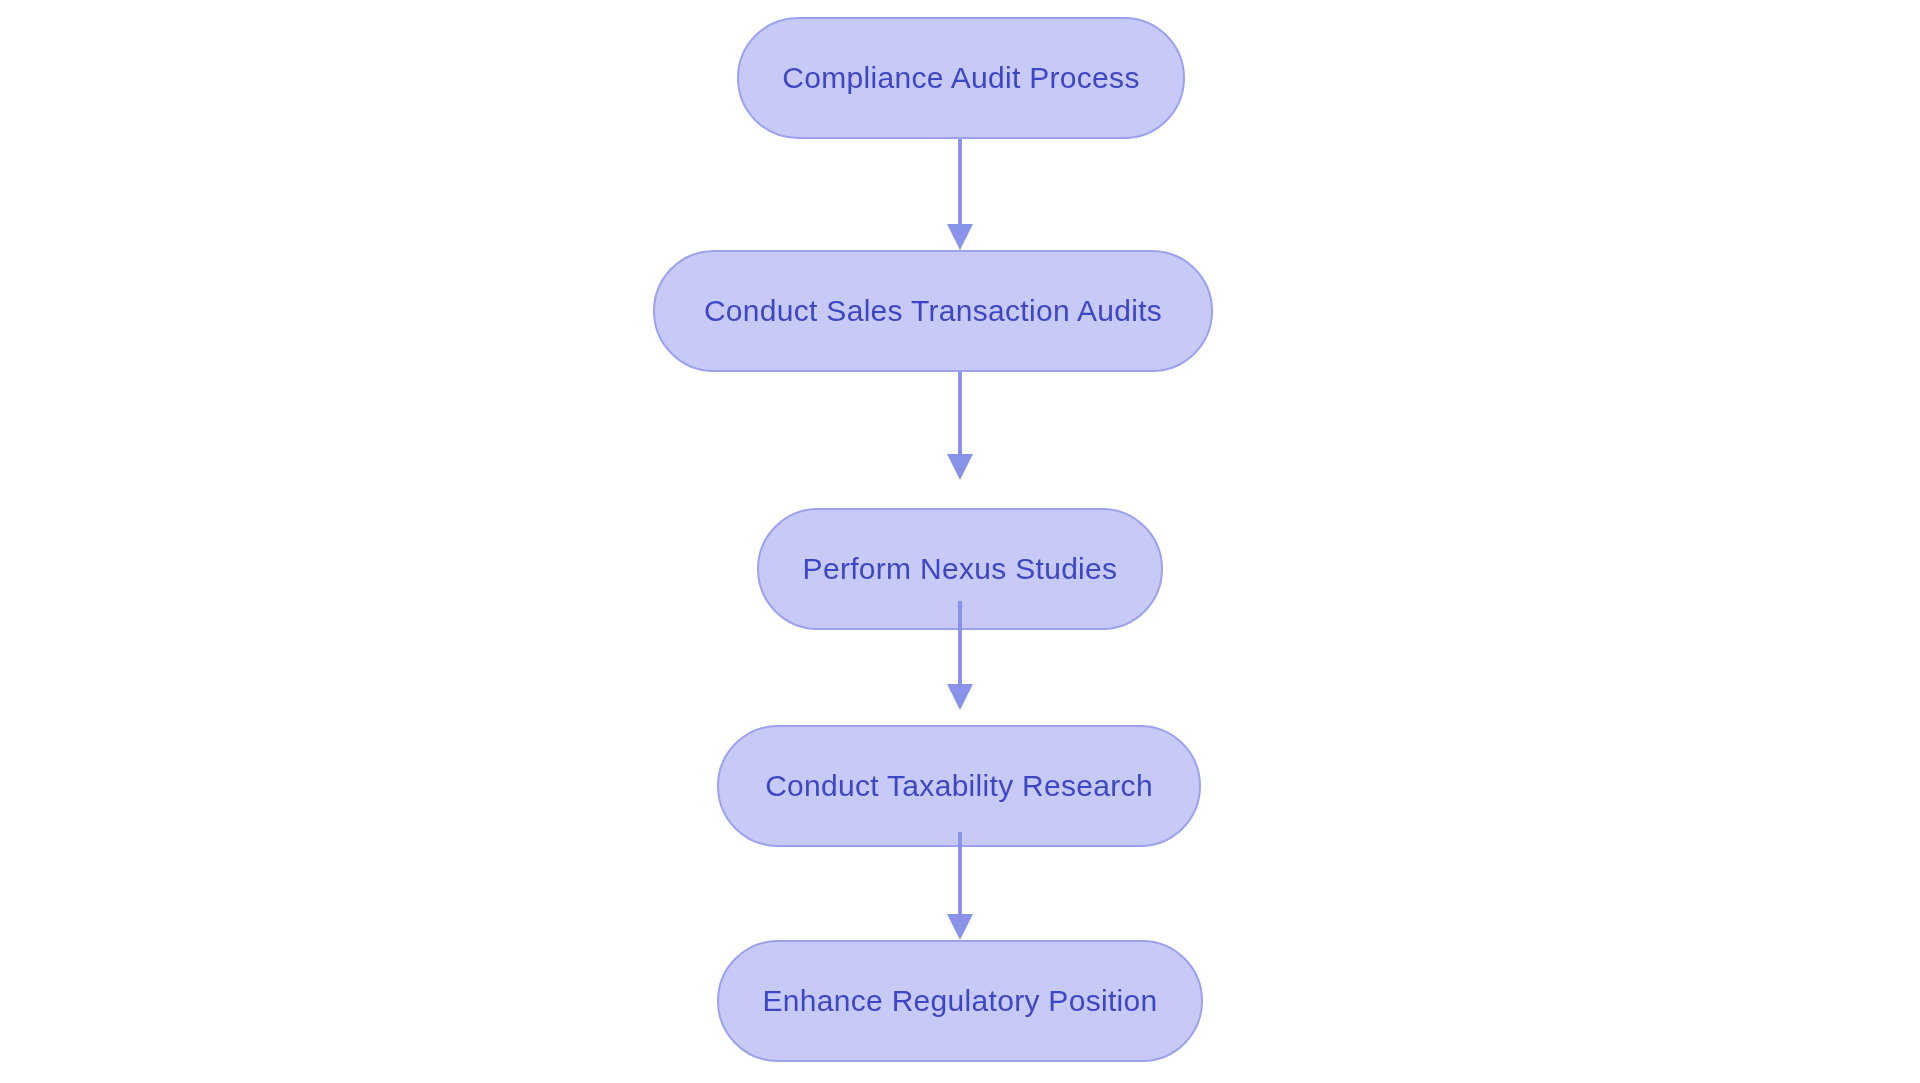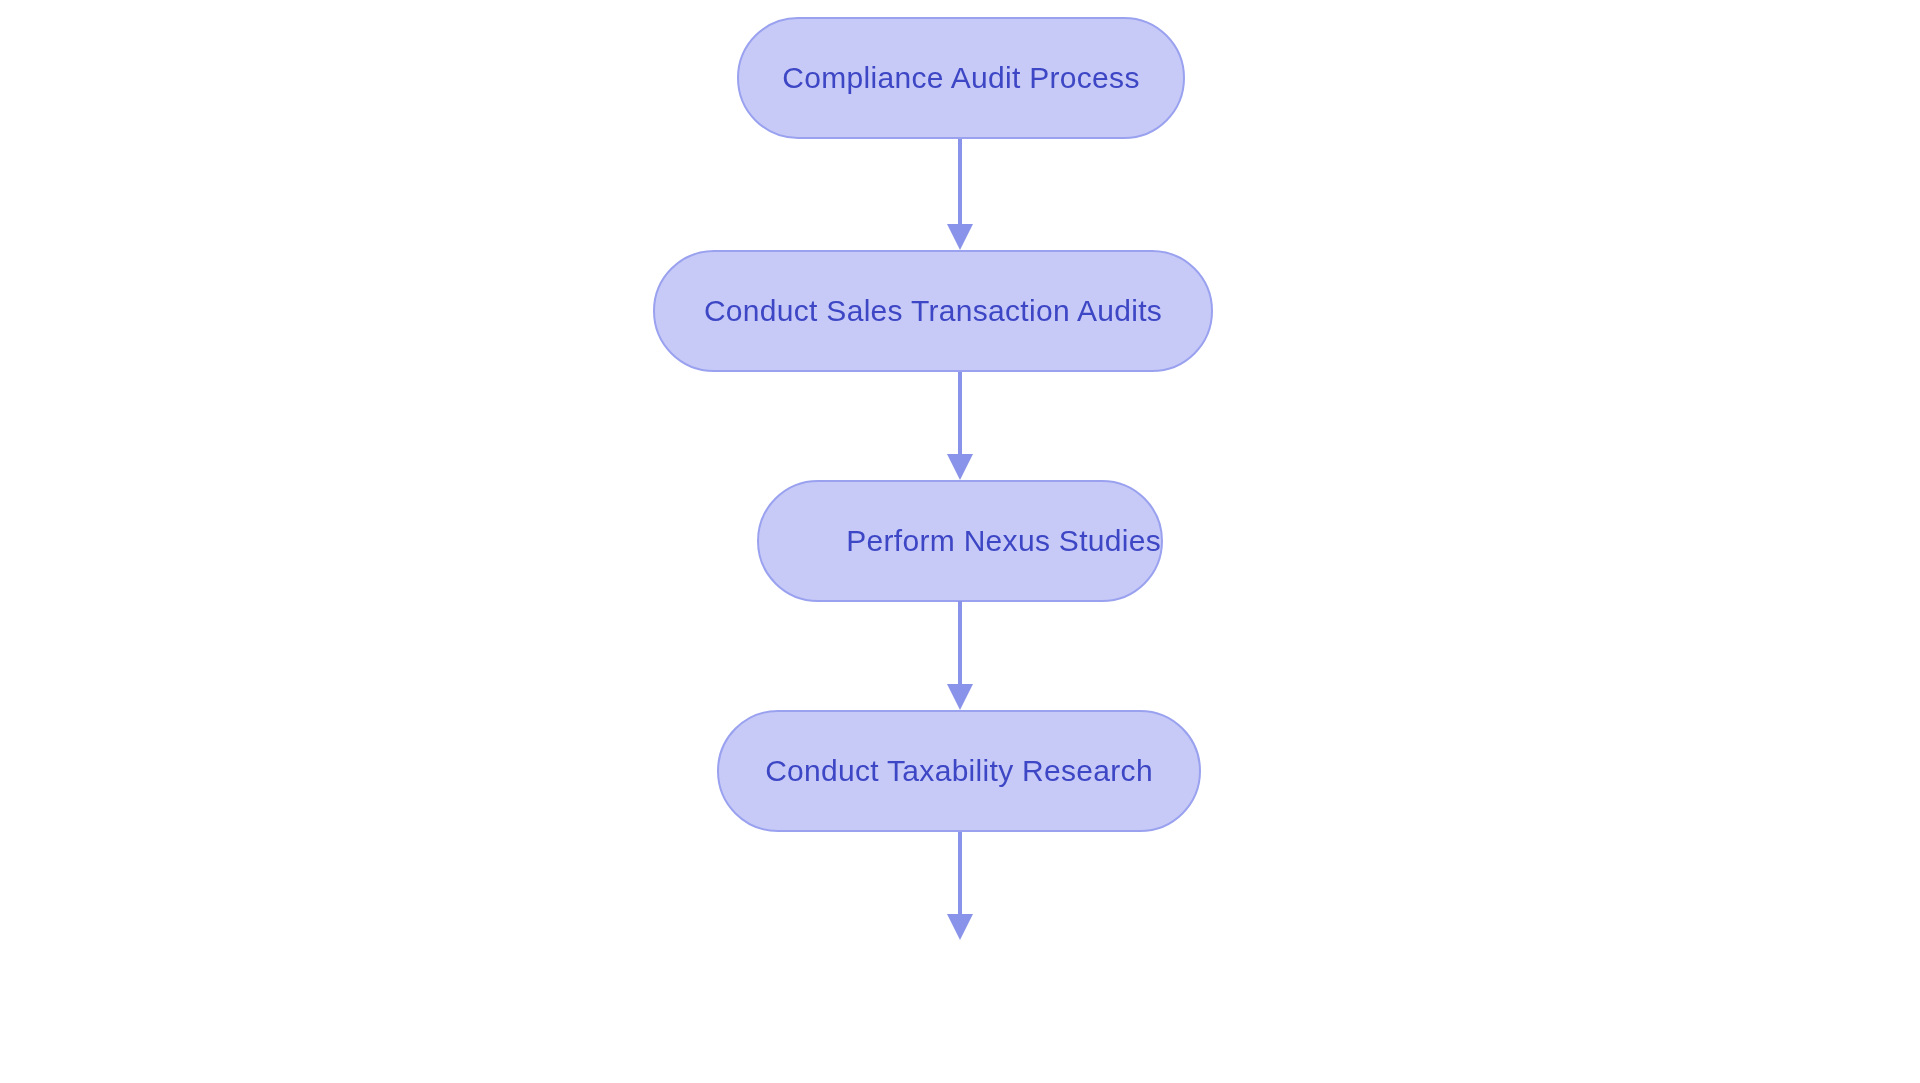--- a/index.html
+++ b/index.html
@@ -31,22 +31,22 @@
   }
   .node-label {
     color: var(--node-text);
     font-size: 30px;
     font-weight: 400;
     letter-spacing: 0.3px;
     white-space: nowrap;
   }
   .node-1 { left: 737px; top: 17px;  width: 448px; }
   .node-2 { left: 653px; top: 250px; width: 560px; }
-  .node-3 { left: 757px; top: 480px; width: 406px; justify-content: flex-end; }
-  .node-4 { left: 717px; top: 710px; width: 484px; }
+  .node-3 { left: 757px; top: 508px; width: 406px; }
+  .node-4 { left: 717px; top: 725px; width: 484px; }
   .node-5 { left: 717px; top: 940px; width: 486px; }
 
   .arrow {
     position: absolute;
     left: 947px;   
     width: 26px;
     display: flex;
     flex-direction: column;
     align-items: center;
   }
@@ -102,14 +102,17 @@
 
   <div class="node node-4">
     <span class="node-label">Conduct Taxability Research</span>
   </div>
 
   <div class="arrow arrow-4">
     <div class="arrow-line"></div>
     <div class="arrow-head"></div>
   </div>
 
+  <div class="node node-5">
+    <span class="node-label">Enhance Regulatory Position</span>
+  </div>
 
 </div>
 
 </body></html>

